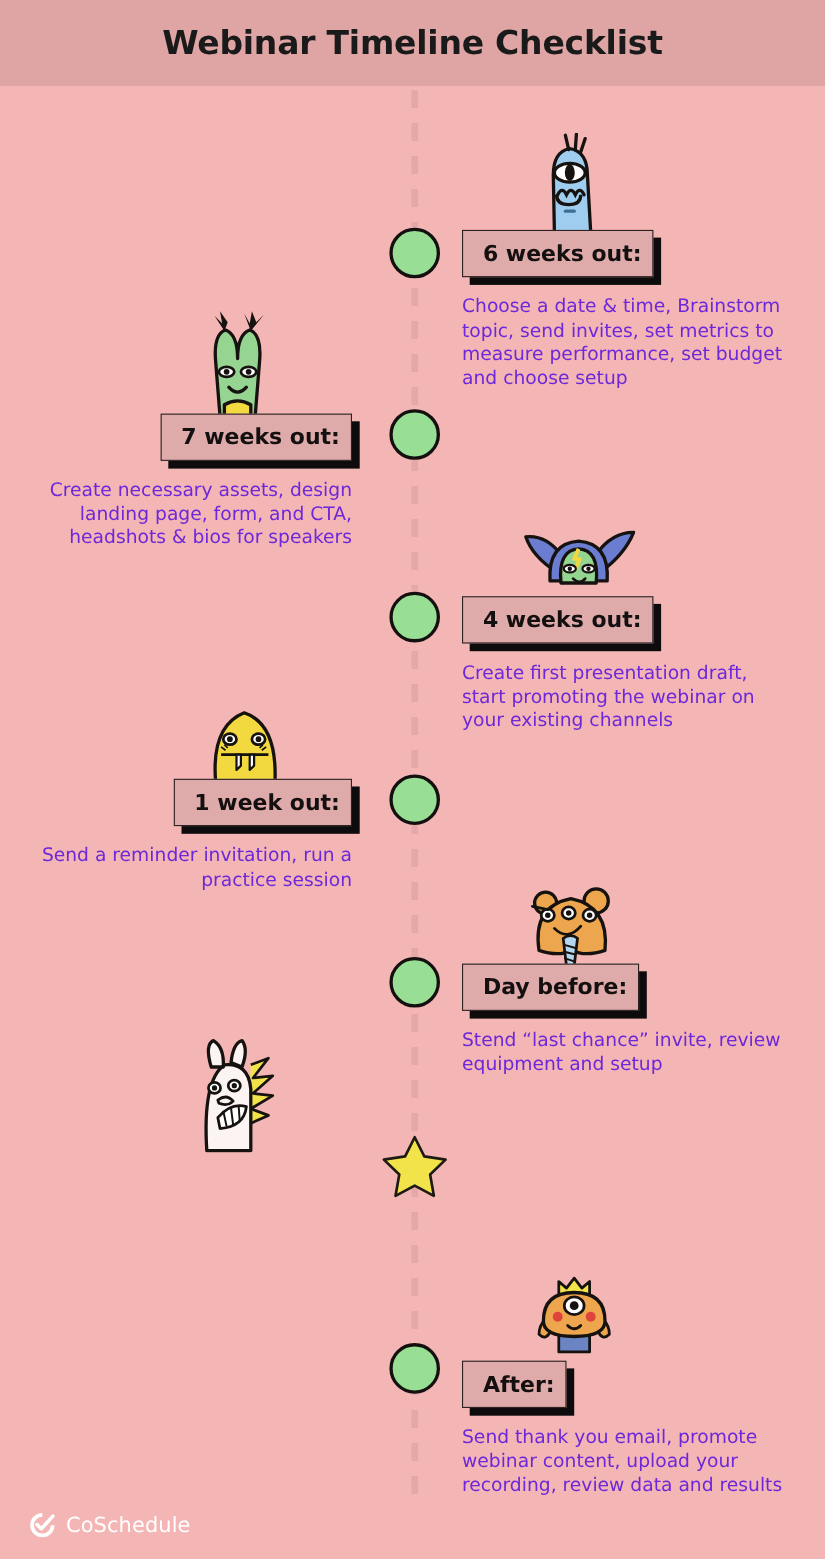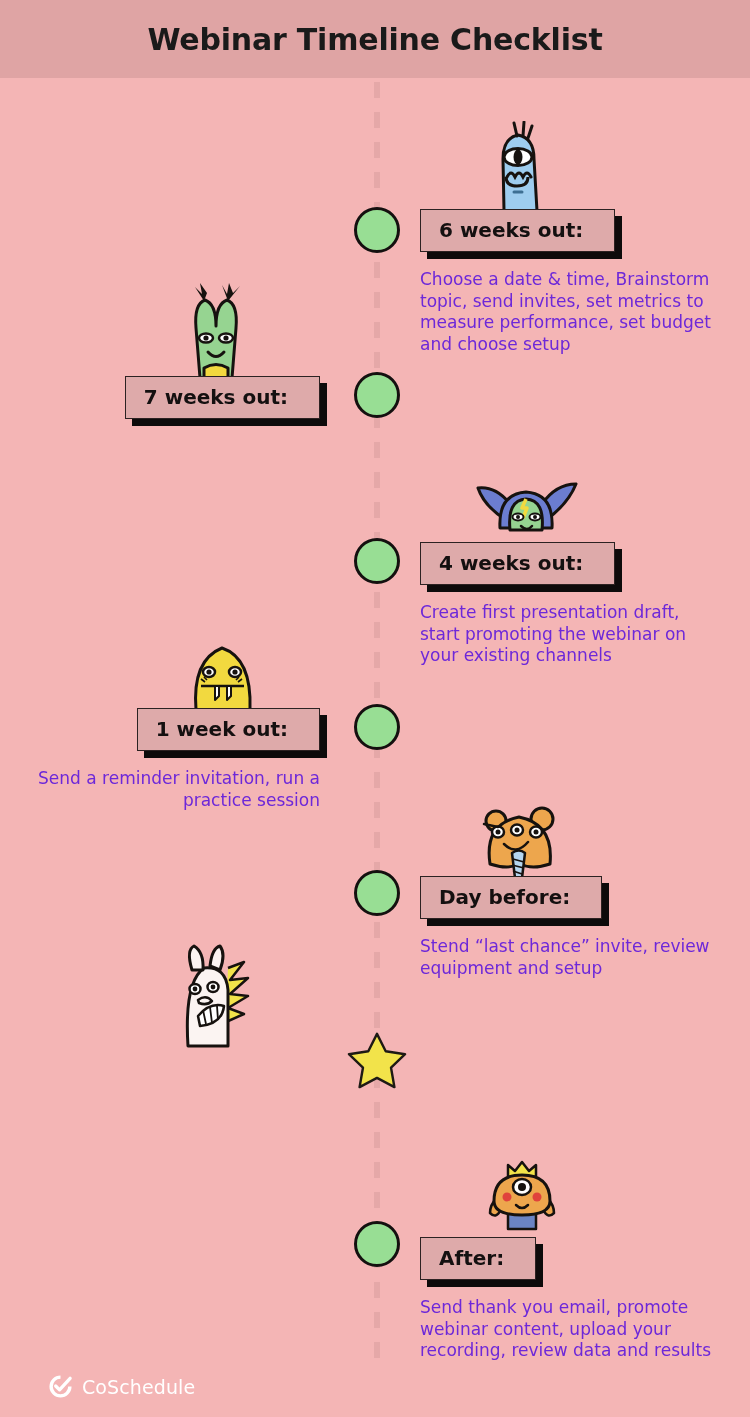--- a/index.html
+++ b/index.html
@@ -70,21 +70,21 @@
   .entry.right .char { left: 54px; }
   .entry.left  .char { right: 58px; }
 
   
   .chip {
     position: relative;
     display: inline-block;
     background: #deaaaa;
     border: 1.5px solid #2c2222;
     box-shadow: 7px 7px 0 #0d0b0b;
-    padding: 8px 31px 9px 18px;
+    padding: 8px 10px 9px 18px;
     z-index: 3;
   }
   .entry.left .chip { min-width: 162px; }
   .chip-label {
     font-size: 20px;
     font-weight: bold;
     color: #141010;
     white-space: nowrap;
     display: block;
     text-align: center;
@@ -93,21 +93,21 @@
   .desc {
     margin-top: 17px;
     font-size: 17px;
     line-height: 21.5px;
     color: #6d28d9;
   }
 
   
   .footer {
     position: absolute;
-    left: 48px; top: 1374px;
+    left: 26px; top: 1374px;
     display: flex;
     align-items: center;
     gap: 9px;
   }
   .footer-mark { width: 25px; height: 25px; display: block; }
   .footer-name {
     color: #ffffff;
     font-size: 19px;
     letter-spacing: 0.1px;
   }
@@ -173,20 +173,21 @@
       <ellipse cx="56" cy="56" rx="7" ry="4.5" fill="#ffffff" stroke="#16120f" stroke-width="2.5"></ellipse>
       <circle cx="36" cy="56" r="2.6" fill="#16120f"></circle>
       <circle cx="56" cy="56" r="2.6" fill="#16120f"></circle>
       <path d="M38 70 q8 9 16 0" fill="none" stroke="#16120f" stroke-width="3" stroke-linecap="round"></path>
       <path d="M34 86 q12 -7 24 0 L58 98 L34 98 Z" fill="#f2d93f" stroke="#16120f" stroke-width="3" stroke-linejoin="round"></path>
     </svg>
   </div>
   <div class="chip">
     <span class="chip-label">7 weeks out:</span>
   </div>
+  <p class="desc">Create necessary assets, design landing page, form, and CTA, headshots &amp; bios for speakers</p>
 </div>
 
 <div class="entry right" style="top:542px">
   <div class="char-wrap">
     <svg class="char" width="106" height="66" viewBox="0 0 106 66">
       <path d="M32 40 Q10 26 4 8 Q22 6 36 24 Z" fill="#6b7dd0" stroke="#16120f" stroke-width="3" stroke-linejoin="round"></path>
       <path d="M72 40 Q94 24 102 4 Q82 4 68 24 Z" fill="#6b7dd0" stroke="#16120f" stroke-width="3" stroke-linejoin="round"></path>
       <path d="M26 48 Q24 14 52 12 Q80 14 78 48 Z" fill="#6b7dd0" stroke="#16120f" stroke-width="3" stroke-linejoin="round"></path>
       <path d="M36 50 Q33 20 52 19 Q71 20 68 50 Z" fill="#96d491" stroke="#16120f" stroke-width="3" stroke-linejoin="round"></path>
       <path d="M52 19 L48 28 L53 28 L49 38" fill="none" stroke="#f2d93f" stroke-width="3.5" stroke-linejoin="round"></path>

